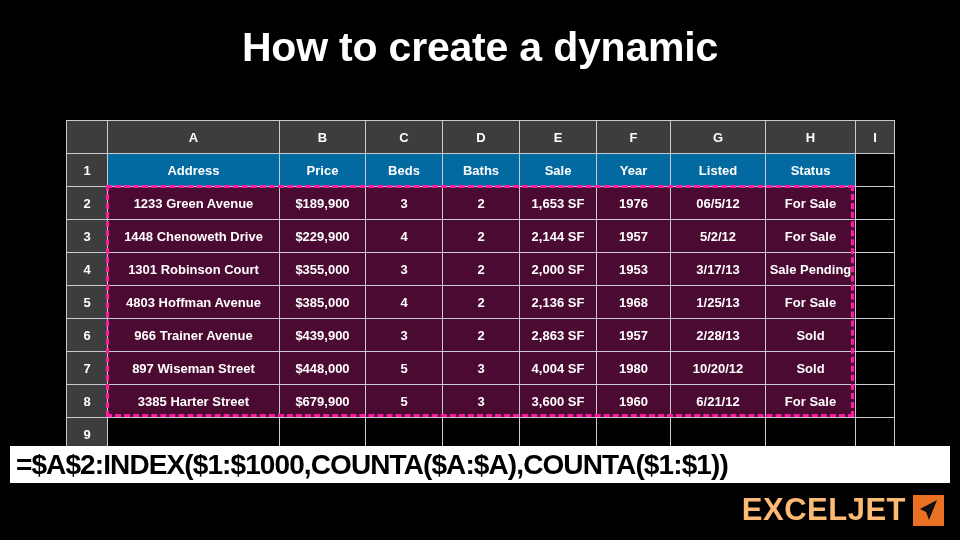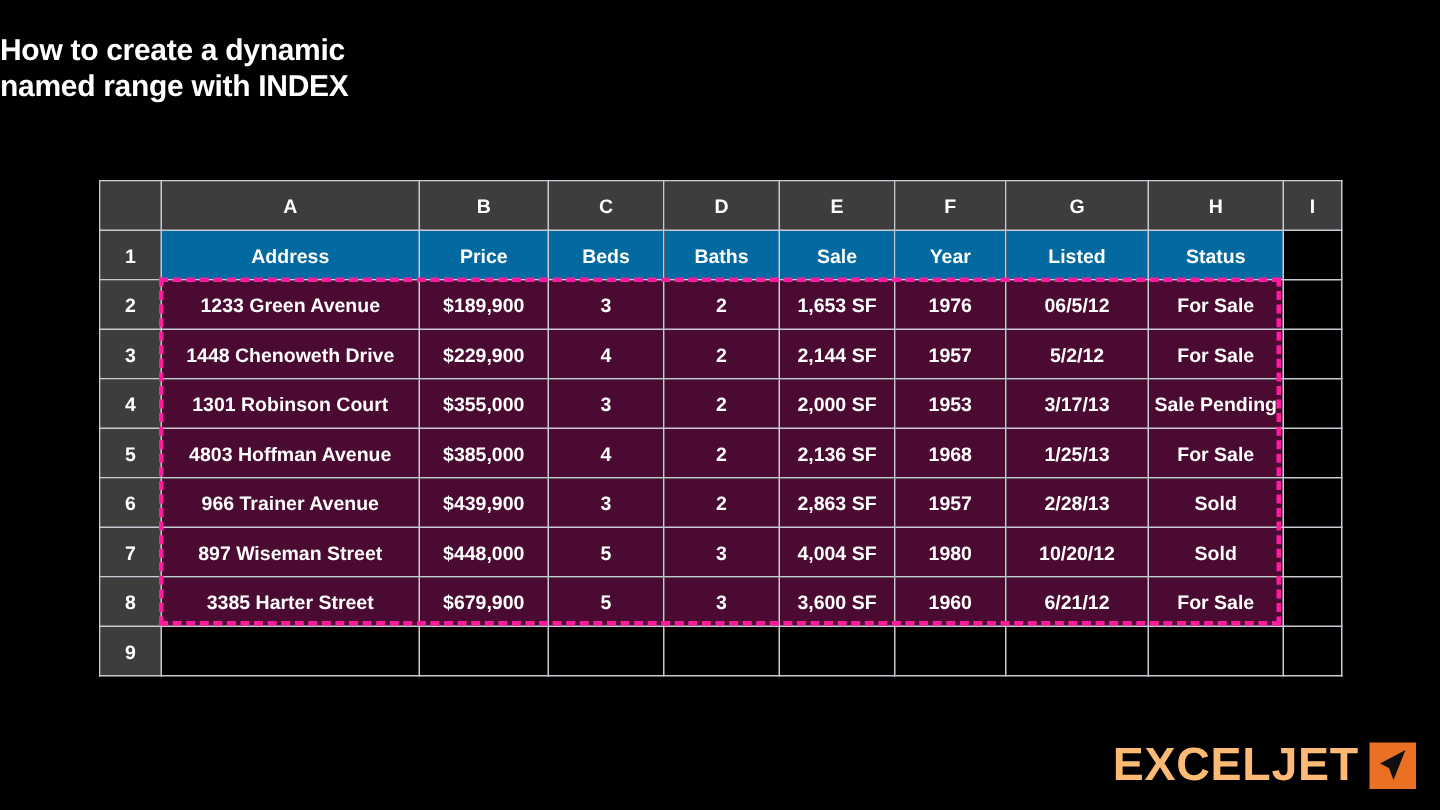--- a/index.html
+++ b/index.html
@@ -8,22 +8,23 @@
     background: #000;
     font-family: "Liberation Sans", sans-serif;
     overflow: hidden;
   }
   #stage { position: relative; width: 960px; height: 540px; background: #000; }
 
   
   #title {
     position: absolute;
     left: 0; top: 22px; width: 960px;
+    text-align: center;
     color: #ffffff;
-    font-size: 20px;
+    font-size: 41px;
     font-weight: bold;
     line-height: 1.22;
     letter-spacing: -0.2px;
   }
   #title .tline { display: block; }
 
   
   #sheet {
     position: absolute;
     left: 66px; top: 120px;
@@ -134,21 +135,20 @@
   }
   #logo-mark svg { display: block; }
 </style>
 </head>
 <body>
 
 <div id="stage">
 
   <div id="title">
     <span class="tline">How to create a dynamic</span>
-    <span class="tline">named range with INDEX</span>
   </div>
 
   <table id="sheet">
     <colgroup>
       <col style="width:41px">
         <col style="width:172px">
         <col style="width:86px">
       <col style="width:77px">
         <col style="width:77px">
         <col style="width:77px">
@@ -286,20 +286,23 @@
         <td class="blank"></td>
         <td class="blank"></td>
         <td class="blank"></td>
         <td class="blank"></td>
       </tr>
     </tbody>
   </table>
 
   <div id="selection"></div>
 
+  <div id="formulabar">
+    <span id="formulatext">=$A$2:INDEX($1:$1000,COUNTA($A:$A),COUNTA($1:$1))</span>
+  </div>
 
   <div id="logo">
     <span id="logo-word">EXCELJET</span>
     <span id="logo-mark">
       <svg width="31" height="31" viewBox="0 0 31 31" aria-hidden="true">
         <polygon points="24,5 7,14 13,17 16,25" fill="#101010"></polygon>
       </svg>
     </span>
   </div>
 

